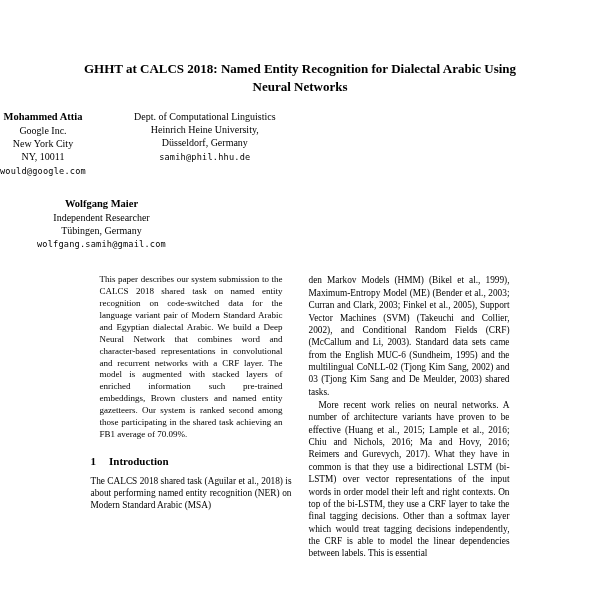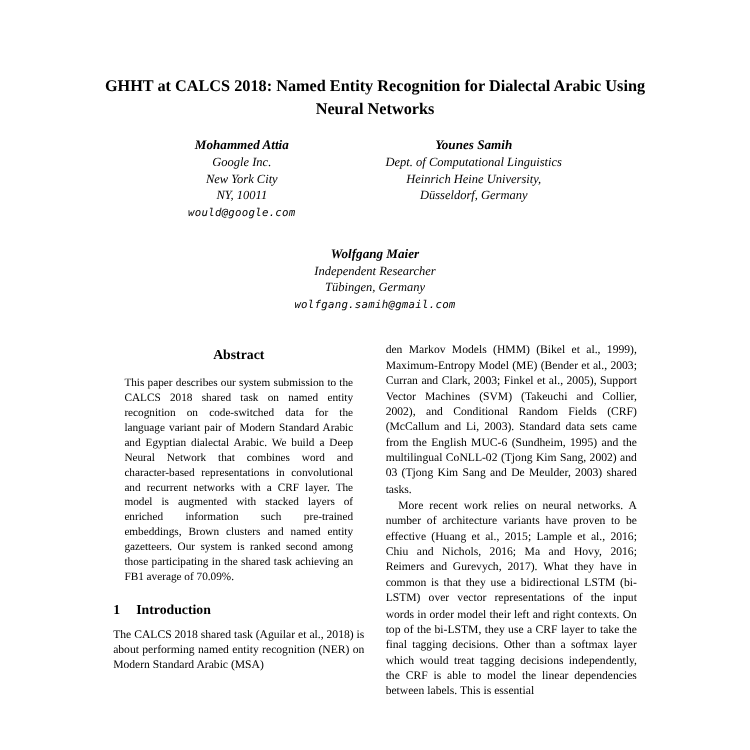--- a/index.html
+++ b/index.html
@@ -19,27 +19,26 @@
   .paper-title {
     margin: 60px auto 0 auto;
     max-width: 446px;
     text-align: center;
     font-size: 13px;
     font-weight: bold;
     line-height: 1.35;
   }
   .authors-row {
     display: flex;
-    justify-content: center;
-    gap: 72px;
+    gap: 48px;
     margin-top: 15px;
-    font-style: italic;
   }
   .authors-row.second {
     margin-top: 20px;
+    margin-left: 37px;
   }
   .author {
     text-align: center;
     font-size: 10px;
     line-height: 1.32;
   }
   .author .name {
     font-weight: bold;
     font-size: 10.5px;
   }
@@ -98,40 +97,39 @@
 
   <div class="authors-row">
     <div class="author">
       <div class="name">Mohammed Attia</div>
       <div>Google Inc.</div>
       <div>New York City</div>
       <div>NY, 10011</div>
       <div class="email">would@google.com</div>
     </div>
     <div class="author">
-      <div class="name">Younes Samih</div>
       <div>Dept. of Computational Linguistics</div>
       <div>Heinrich Heine University,</div>
       <div>Düsseldorf, Germany</div>
+      <div class="email">samih@phil.hhu.de</div>
     </div>
   </div>
 
   <div class="authors-row second">
     <div class="author">
       <div class="name">Wolfgang Maier</div>
       <div>Independent Researcher</div>
       <div>Tübingen, Germany</div>
       <div class="email">wolfgang.samih@gmail.com</div>
     </div>
   </div>
 
   <div class="columns">
 
     <div class="col">
-      <div class="abstract-heading">Abstract</div>
       <p class="abstract-text">This paper describes our system submission to the CALCS 2018 shared task on named entity recognition on code-switched data for the language variant pair of Modern Standard Arabic and Egyptian dialectal Arabic. We build a Deep Neural Network that combines word and character-based representations in convolutional and recurrent networks with a CRF layer. The model is augmented with stacked layers of enriched information such pre-trained embeddings, Brown clusters and named entity gazetteers. Our system is ranked second among those participating in the shared task achieving an FB1 average of 70.09%.</p>
       <div class="section-heading">
         <span>1</span>
         <span>Introduction</span>
       </div>
       <p class="body-text">The CALCS 2018 shared task (Aguilar et al., 2018) is about performing named entity recognition (NER) on Modern Standard Arabic (MSA)</p>
     </div>
 
     <div class="col">
       <p class="body-text">den Markov Models (HMM) (Bikel et al., 1999), Maximum-Entropy Model (ME) (Bender et al., 2003; Curran and Clark, 2003; Finkel et al., 2005), Support Vector Machines (SVM) (Takeuchi and Collier, 2002), and Conditional Random Fields (CRF) (McCallum and Li, 2003). Standard data sets came from the English MUC-6 (Sundheim, 1995) and the multilingual CoNLL-02 (Tjong Kim Sang, 2002) and 03 (Tjong Kim Sang and De Meulder, 2003) shared tasks.</p>

